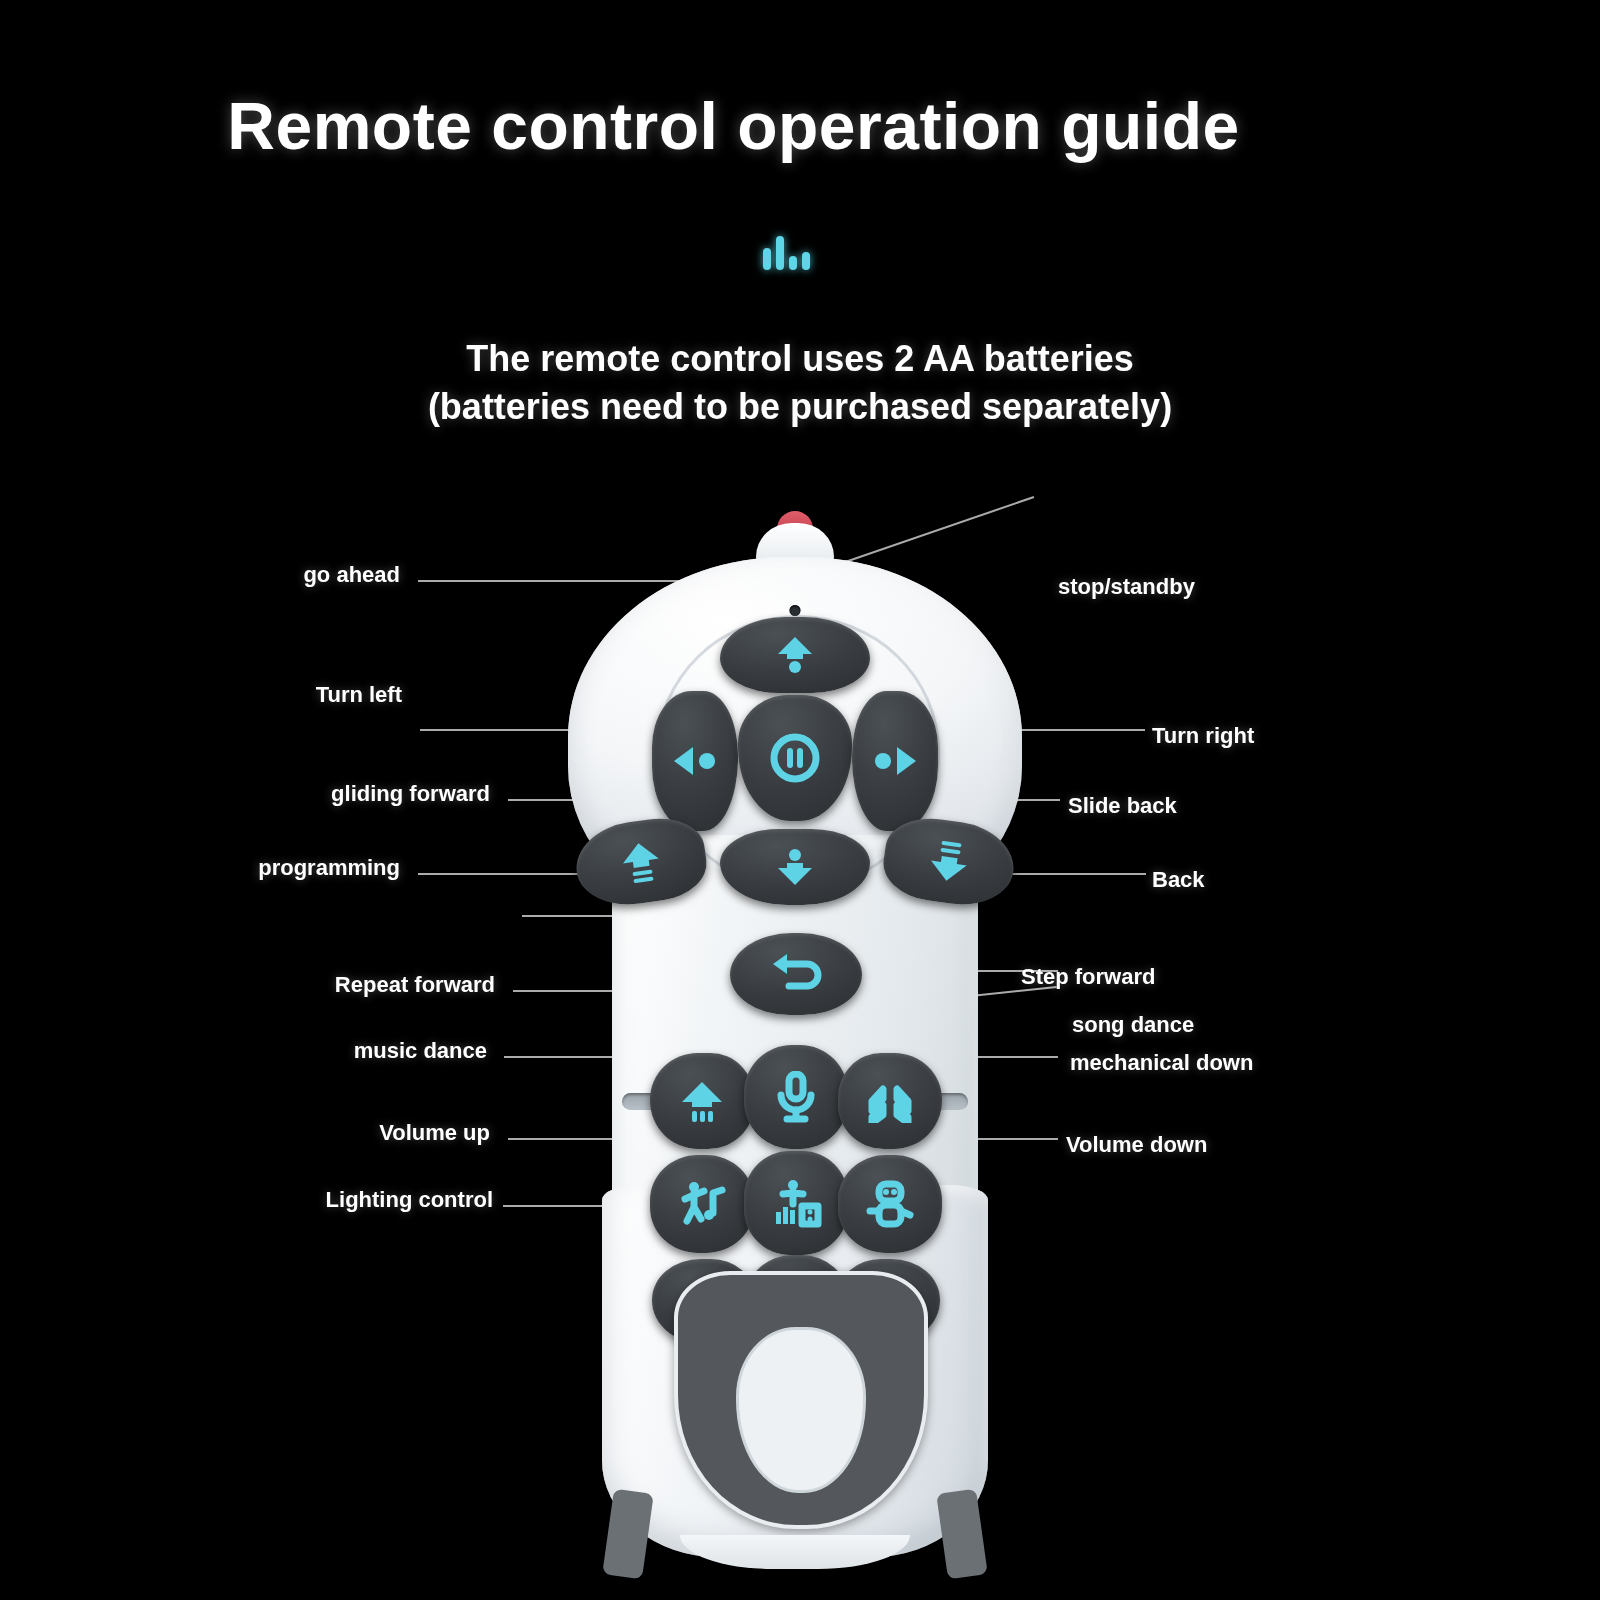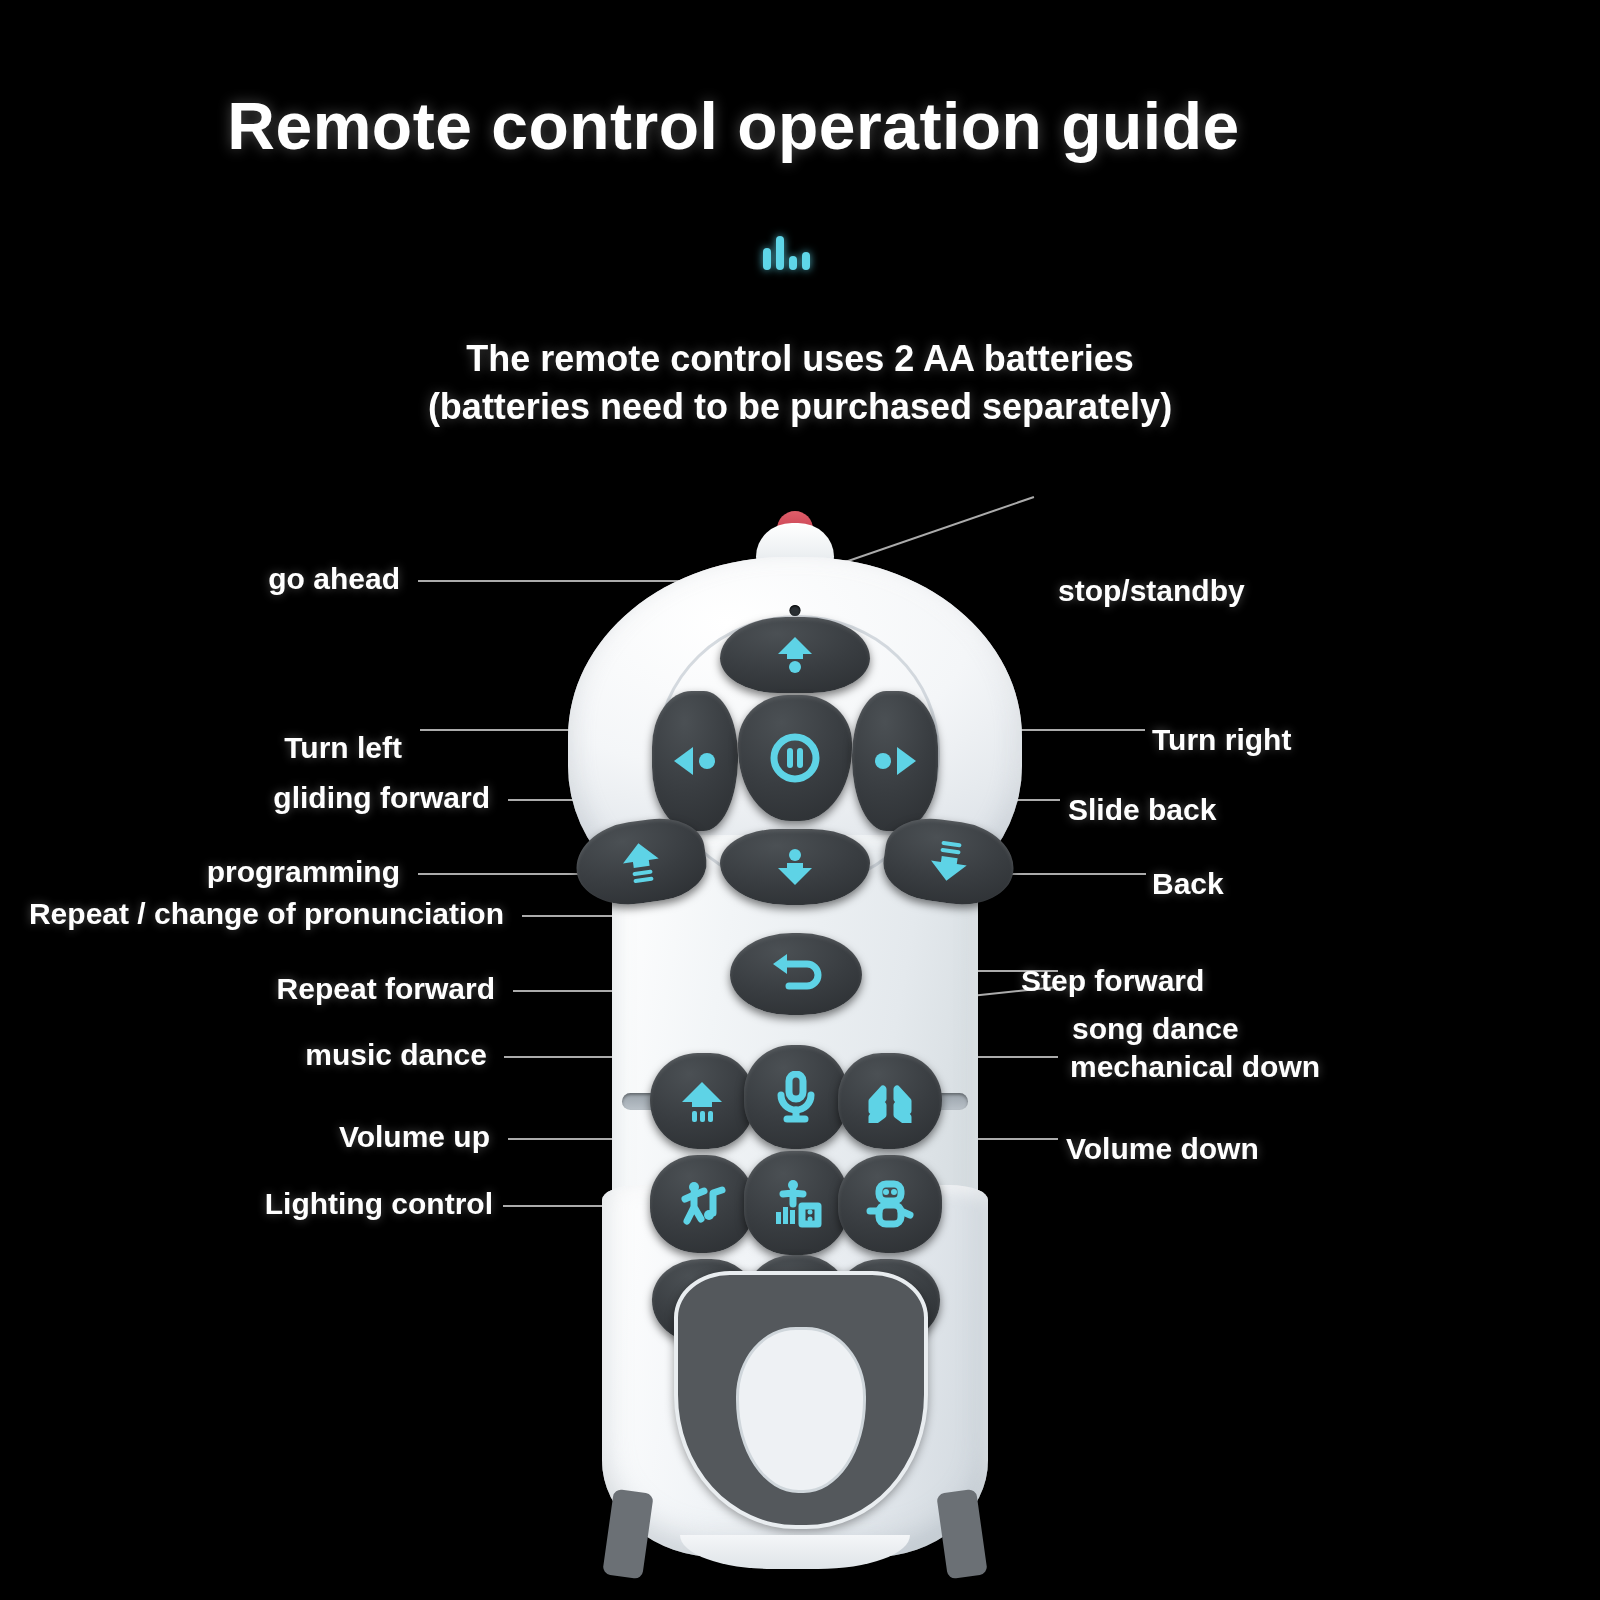--- a/index.html
+++ b/index.html
@@ -16,21 +16,21 @@
   .eq i{display:block;width:8px;border-radius:4px;background:#5fd6e8;box-shadow:0 0 8px rgba(95,214,232,.8);}
 
   .subtitle{
     position:absolute;left:0;top:335px;width:1600px;text-align:center;
     font-size:36px;font-weight:bold;color:#fff;line-height:1.33;
     text-shadow:0 0 12px rgba(255,255,255,.28);
   }
 
   
   .lbl{
-    position:absolute;font-size:30px;font-weight:bold;color:#fff;white-space:nowrap;
+    position:absolute;font-size:22px;font-weight:bold;color:#fff;white-space:nowrap;
     text-shadow:0 0 10px rgba(255,255,255,.30);
   }
   .lbl.l{text-align:right;}
   .lbl.r{text-align:left;margin-top:12px;}
   .leader{position:absolute;height:2px;background:#c9c9c9;opacity:.85;transform-origin:left center;}
 
   
   #remote{position:absolute;left:560px;top:505px;width:470px;height:1060px;}
 
   .tip{
@@ -163,24 +163,23 @@
   <div class="leader" style="left:513px;top:990px;width:175px;"></div>
   <div class="leader" style="left:900px;top:970px;width:158px;"></div>
   <div class="leader" style="left:800px;top:1013px;width:258px;transform:rotate(-6deg);"></div>
   <div class="leader" style="left:504px;top:1056px;width:185px;"></div>
   <div class="leader" style="left:880px;top:1056px;width:178px;"></div>
   <div class="leader" style="left:508px;top:1138px;width:180px;"></div>
   <div class="leader" style="left:898px;top:1138px;width:160px;"></div>
   <div class="leader" style="left:503px;top:1205px;width:265px;"></div>
 
   <div class="lbl l" style="right:1200px;top:562px;"><span>go ahead</span></div>
-  <div class="lbl l" style="right:1198px;top:731px;text-align:center;"><span>Turn left</span></div>
+  <div class="lbl l" style="right:1198px;top:682px;text-align:center;"><span>Turn left</span></div>
   <div class="lbl l" style="right:1110px;top:781px;"><span>gliding forward</span></div>
   <div class="lbl l" style="right:1200px;top:855px;"><span>programming</span></div>
-  <div class="lbl l" style="right:1096px;top:897px;"><span>Repeat / change of pronunciation</span></div>
   <div class="lbl l" style="right:1105px;top:972px;"><span>Repeat forward</span></div>
   <div class="lbl l" style="right:1113px;top:1038px;"><span>music dance</span></div>
   <div class="lbl l" style="right:1110px;top:1120px;"><span>Volume up</span></div>
   <div class="lbl l" style="right:1107px;top:1187px;"><span>Lighting control</span></div>
 
   <div class="lbl r" style="left:1058px;top:562px;"><span>stop/standby</span></div>
   <div class="lbl r" style="left:1152px;top:711px;"><span>Turn right</span></div>
   <div class="lbl r" style="left:1068px;top:781px;"><span>Slide back</span></div>
   <div class="lbl r" style="left:1152px;top:855px;"><span>Back</span></div>
   <div class="lbl r" style="left:1021px;top:952px;"><span>Step forward</span></div>

